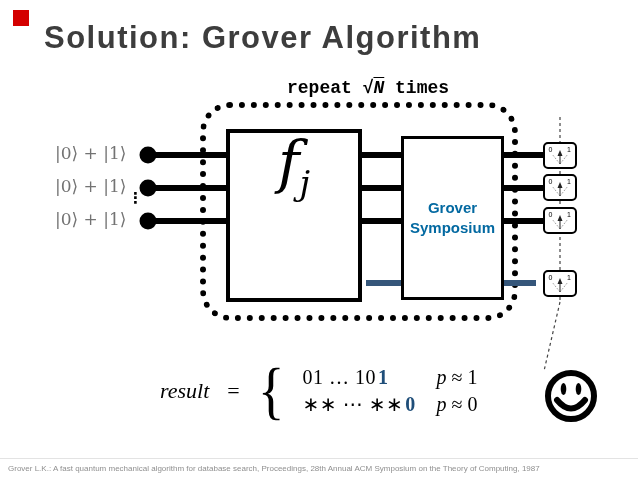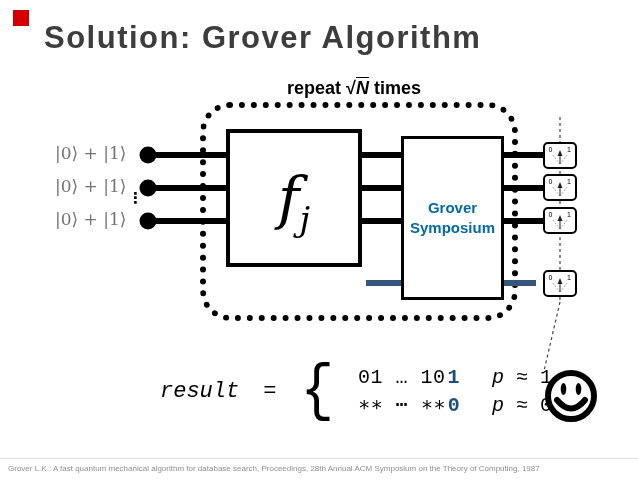--- a/index.html
+++ b/index.html
@@ -5,56 +5,56 @@
   html,body{margin:0;padding:0;background:#fff;}
   .slide{position:relative;width:638px;height:479px;background:#ffffff;overflow:hidden;
          font-family:"Liberation Sans",sans-serif;}
 
   .red-square{position:absolute;left:13px;top:10px;width:16px;height:16px;background:#d40000;}
 
   .title{position:absolute;left:44px;top:20px;margin:0;font-weight:700;
          font-size:31px;letter-spacing:1.5px;color:#3d3d3d;
          font-family:"Liberation Sans",sans-serif;}
 
-  .repeat-label{position:absolute;left:287px;top:78px;font-family:Liberation Sans, sans-serif;
+  .repeat-label{position:absolute;left:287px;top:78px;font-family:Liberation Mono, monospace;
                 font-weight:bold;font-size:18px;color:#000;}
   .repeat-label .nvar{font-style:italic;text-decoration:overline;}
 
   .qubit-label{position:absolute;left:55px;width:92px;font-family:"DejaVu Serif","DejaVu Sans",serif;
                font-size:17px;color:#737373;white-space:nowrap;}
   .q1{top:143px;} .q2{top:176px;} .q3{top:209px;}
   .vdots{position:absolute;left:128px;top:189px;font-size:15px;font-weight:bold;
          font-family:"DejaVu Sans",sans-serif;color:#000;}
 
   .dashed-box{position:absolute;left:200px;top:102px;width:318px;height:219px;
               border:6px dotted #000;border-radius:30px;box-sizing:border-box;background:transparent;}
 
   .layer{position:absolute;left:0;top:0;pointer-events:none;}
   .dash{stroke:#444;stroke-width:1.2;stroke-dasharray:3 3;}
   .wire{stroke:#000;stroke-width:6;}
   .wire-navy{stroke:#35567a;stroke-width:6;}
 
-  .fj-box{position:absolute;left:226px;top:129px;width:136px;height:138px;background:#fff;
-          border:4px solid #000;box-sizing:border-box;display:flex;align-items:center;justify-content:center;}
+  .fj-box{position:absolute;left:226px;top:129px;width:136px;height:173px;background:#fff;
+          border:4px solid #000;box-sizing:border-box;display:flex;justify-content:center;}
   .fj{font-family:"DejaVu Serif",serif;font-style:italic;font-size:58px;color:#000;line-height:1;}
   .fj sub{font-size:34px;line-height:0;}
 
   .grover-box{position:absolute;left:401px;top:136px;width:103px;height:164px;background:#fff;
               border:3px solid #000;box-sizing:border-box;display:flex;flex-direction:column;
               align-items:center;justify-content:center;font-weight:bold;font-size:15px;
               line-height:1.35;color:#0369a1;text-align:center;}
 
   .meter{position:absolute;left:543px;width:34px;height:27px;background:#fff;border:2px solid #000;
          border-radius:5px;box-sizing:border-box;display:flex;align-items:center;justify-content:center;}
   .m1{top:142px;} .m2{top:174px;} .m3{top:207px;} .m4{top:270px;}
   .meter svg{display:block;}
   .meter text{font-family:"Liberation Sans",sans-serif;font-size:7px;fill:#000;}
 
-  .result{position:absolute;left:160px;top:366px;display:flex;align-items:center;gap:24px;
-          font-family:Liberation Mono, monospace;color:#000;}
+  .result{position:absolute;left:160px;top:366px;display:flex;align-items:center;gap:18px;
+          font-family:Liberation Serif, serif;color:#000;}
   .rvar{font-style:italic;font-size:22px;}
   .req{font-size:22px;}
   .brace{font-size:56px;line-height:0.9;transform:scaleY(1.12);font-weight:400;}
   .cases{display:flex;flex-direction:column;gap:3px;font-size:20px;}
   .case-row{display:flex;align-items:baseline;}
   .case-main{display:inline-block;width:134px;letter-spacing:0.5px;white-space:nowrap;}
   .navy{font-weight:bold;color:#1f4e79;font-style:normal;margin-left:2px;}
   .case-p{white-space:nowrap;text-align:right;}
   .case-p i{font-style:italic;}
 

